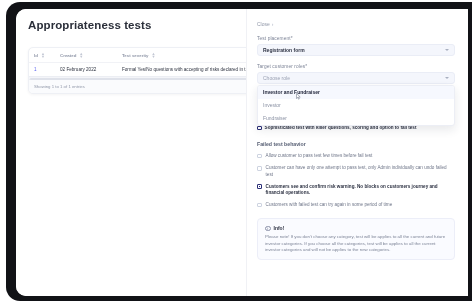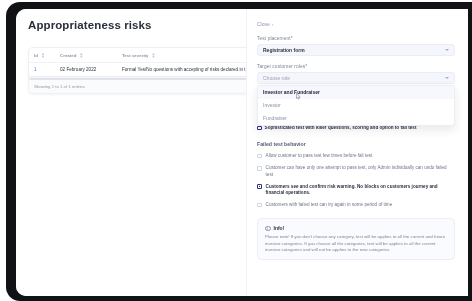--- a/index.html
+++ b/index.html
@@ -246,21 +246,21 @@
   #info-title { font-size: 5px; font-weight: 700; color: #2c3142; }
   #info-text { font-size: 4.4px; line-height: 6.3px; color: #7d8497; }
 </style>
 </head>
 <body>
 
 <div id="device-frame">
   <div id="viewport">
 
     <div id="left-panel">
-      <div id="page-title">Appropriateness risks</div>
+      <div id="page-title">Appropriateness tests</div>
 
       <div id="table-card">
 
         <div class="tbl-head">
           <div class="th th-id">
             <span>Id</span>
             <span class="sort">
                 <span>▲</span>
                 <span>▼</span>
               </span>

